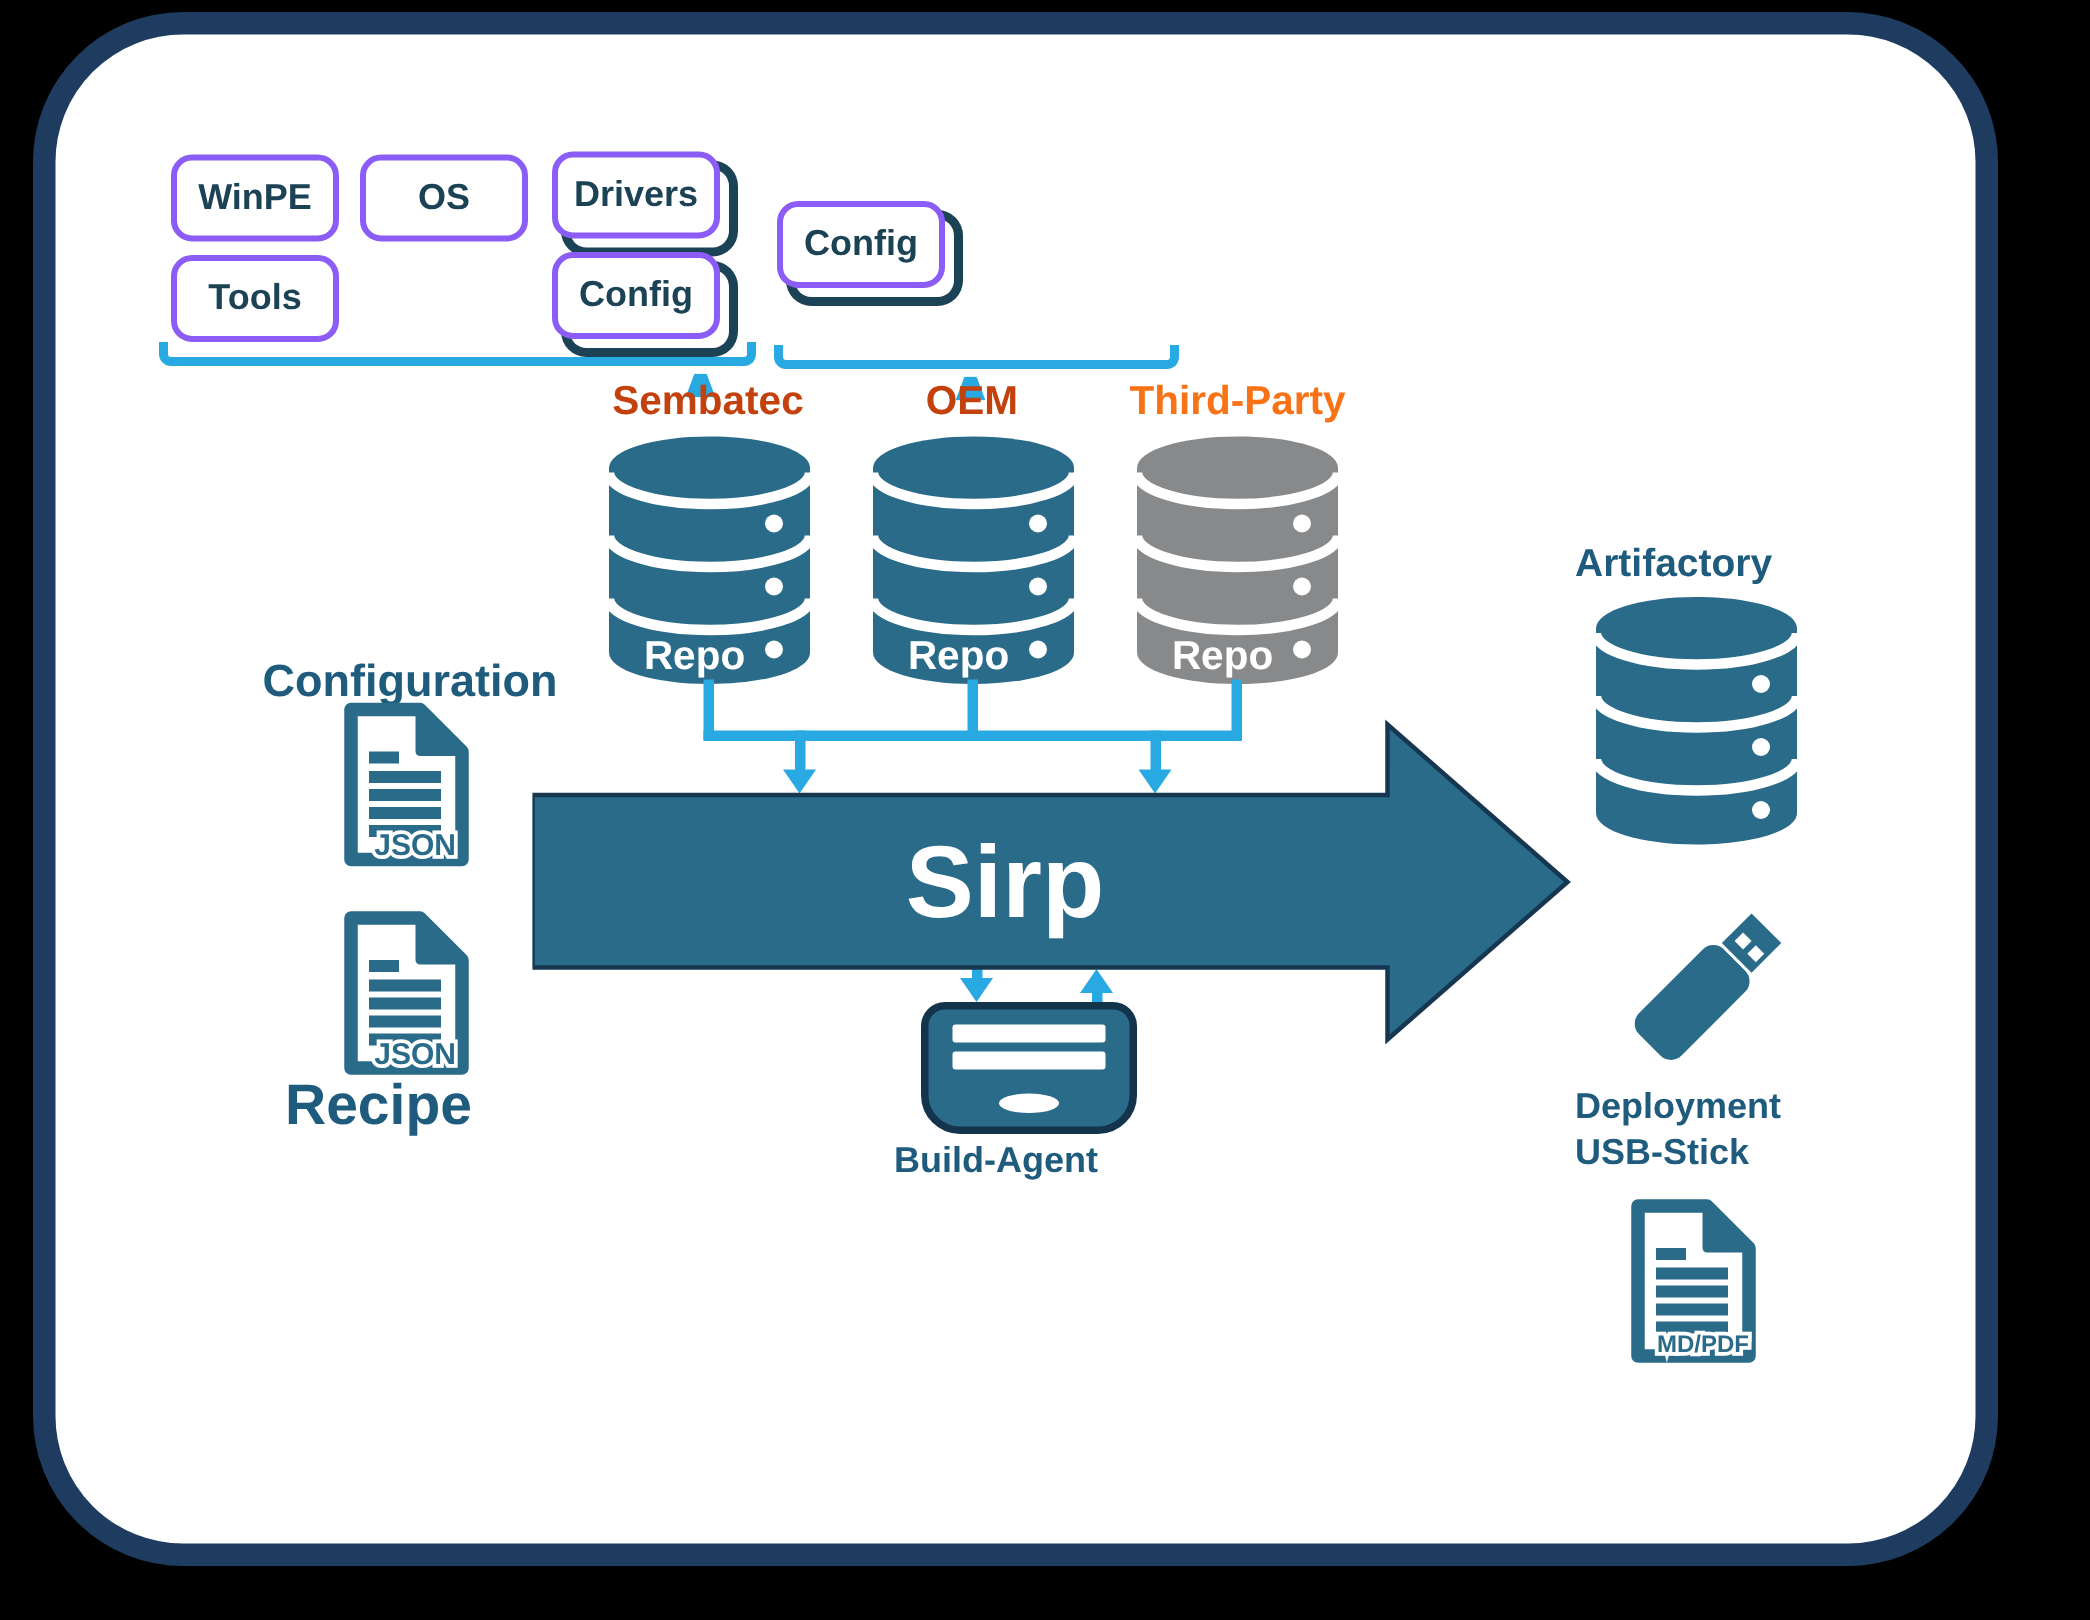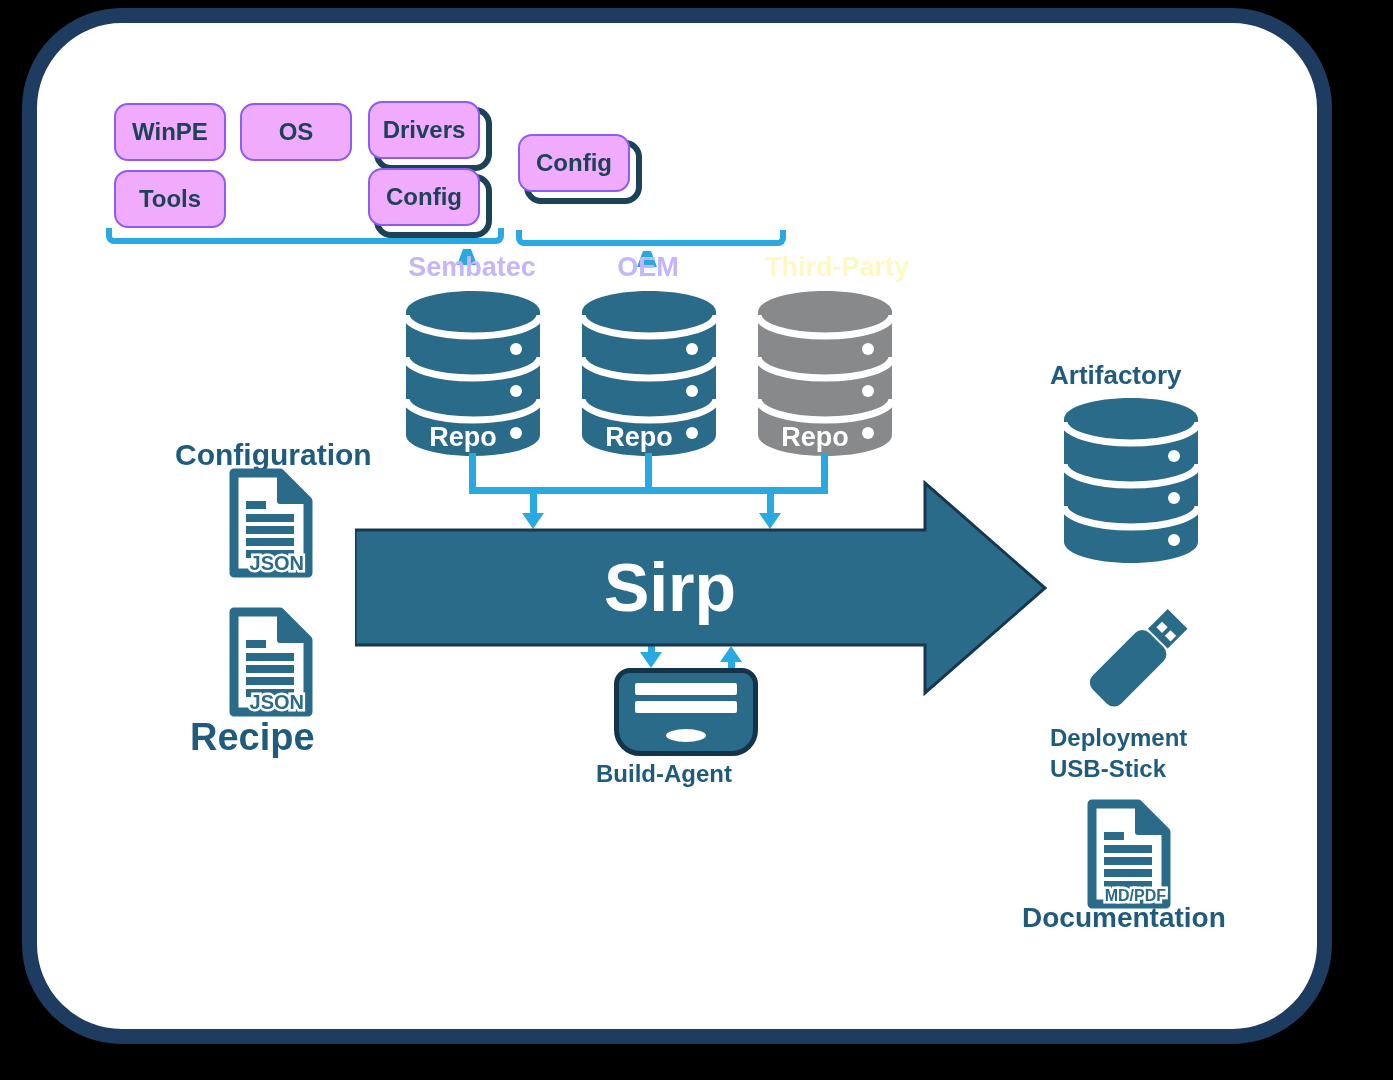--- a/index.html
+++ b/index.html
@@ -2,40 +2,40 @@
 <html><head>
 <meta charset="utf-8">
 <style>
   html,body{margin:0;padding:0;background:#000;}
   .stage{position:relative;width:1393px;height:1080px;background:#000;overflow:hidden;
          font-family:"Liberation Sans",sans-serif;}
   .canvas{position:absolute;left:22px;top:8px;width:1310px;height:1036px;box-sizing:border-box;
           background:#ffffff;border:15px solid #1e3c5f;border-radius:100px;}
 
   
-  .chip{position:absolute;width:112px;height:58px;box-sizing:border-box;background:#f0abfc;
-        border:2px solid #8b5cf6;border-radius:14px;display:flex;align-items:center;justify-content:center;
+  .chip{position:absolute;width:112px;height:58px;box-sizing:border-box;background:#ffffff;
+        border:4px solid #8b5cf6;border-radius:14px;display:flex;align-items:center;justify-content:center;
         font-size:24px;font-weight:bold;color:#1c4256;z-index:3;}
   .chip.stacked{box-shadow:9px 9px 0 -3px #ffffff,9px 9px 0 3px #1c4256;}
 
   
   .bracket{position:absolute;height:16px;box-sizing:border-box;
            border-left:6px solid #29a9e1;border-right:6px solid #29a9e1;border-bottom:6px solid #29a9e1;
            border-radius:0 0 8px 8px;}
   .bracket-stem{position:absolute;width:20px;height:16px;background:#29a9e1;
                 clip-path:polygon(30% 0,70% 0,100% 100%,0 100%);}
   .vline{position:absolute;width:7px;background:#29a9e1;}
   .hline{position:absolute;height:7px;background:#29a9e1;}
   .tri-down{position:absolute;width:0;height:0;border-left:11px solid transparent;
             border-right:11px solid transparent;border-top:16px solid #29a9e1;}
   .tri-up{position:absolute;width:0;height:0;border-left:11px solid transparent;
           border-right:11px solid transparent;border-bottom:16px solid #29a9e1;}
 
-  .grp-label{position:absolute;width:150px;text-align:center;font-weight:bold;font-size:27px;color:#c4b5fd;}
-  .grp-label.gray{color:#fef9c3;margin-left:12px;}
+  .grp-label{position:absolute;width:150px;text-align:center;font-weight:bold;font-size:27px;color:#c2410c;}
+  .grp-label.gray{color:#f97316;}
   .side-label{position:absolute;text-align:left;font-weight:bold;color:#1f5b7d;}
 
   .abs{position:absolute;}
   svg text{font-family:"Liberation Sans",sans-serif;font-weight:bold;}
 
   
   .agent{position:absolute;left:614px;top:668px;width:144px;height:88px;box-sizing:border-box;
          background:#2a6b8a;border:5px solid #14344c;border-radius:16px 16px 26px 26px;z-index:2;}
   .agent .bar{position:absolute;left:16px;right:16px;height:12px;background:#fff;border-radius:2px;}
   .agent .oval{position:absolute;left:50%;transform:translateX(-50%);bottom:9px;width:40px;height:13px;
@@ -183,14 +183,13 @@
   <svg class="abs" style="left:1082px;top:798px" width="92" height="112" viewBox="0 0 92 112">
     <path d="M10 6 H56 L84 34 V106 H10 Z" fill="#fff" stroke="#2a6b8a" stroke-width="9" stroke-linejoin="round"></path>
     <path d="M56 6 V34 H84 Z" fill="#2a6b8a" stroke="#2a6b8a" stroke-width="6" stroke-linejoin="round"></path>
     <rect x="22" y="34" width="20" height="8" fill="#2a6b8a"></rect>
     <rect x="22" y="47" width="48" height="8" fill="#2a6b8a"></rect>
     <rect x="22" y="59" width="48" height="8" fill="#2a6b8a"></rect>
     <rect x="22" y="71" width="48" height="8" fill="#2a6b8a"></rect>
     <rect x="22" y="83" width="48" height="8" fill="#2a6b8a"></rect>
     <text x="84" y="103" text-anchor="end" font-size="16" fill="#2a6b8a" stroke="#fff" stroke-width="5" paint-order="stroke">MD/PDF</text>
   </svg>
-  <div class="side-label" style="left:1022px;top:902px;width:210px;font-size:28px">Documentation</div>
 </div>
 
 </body></html>

